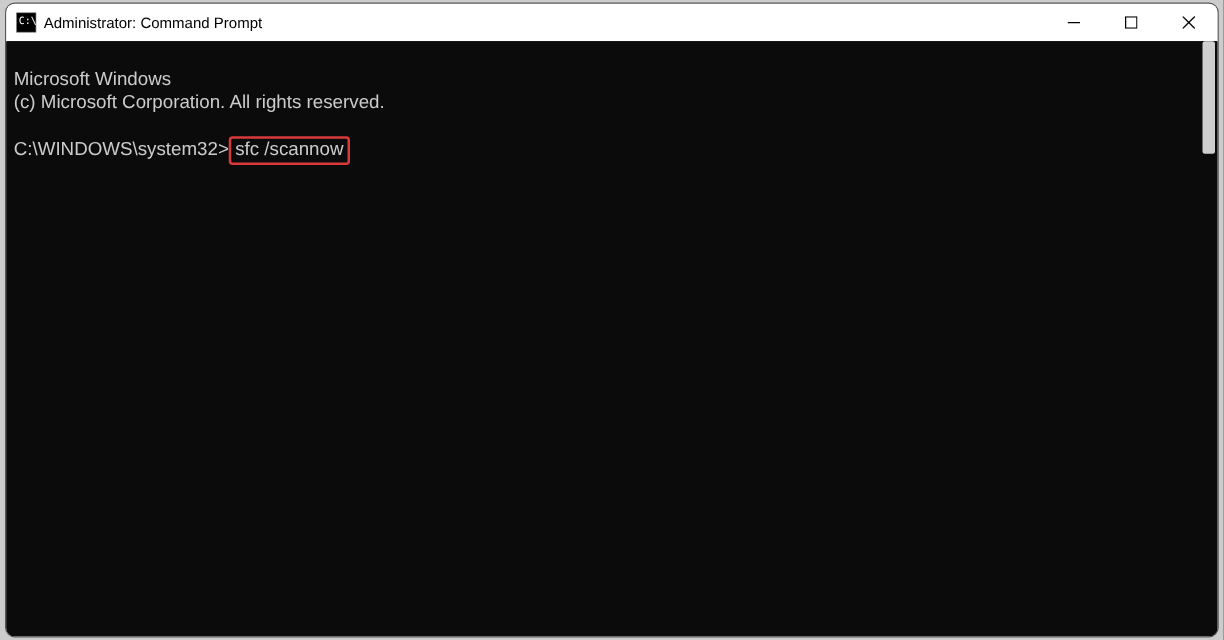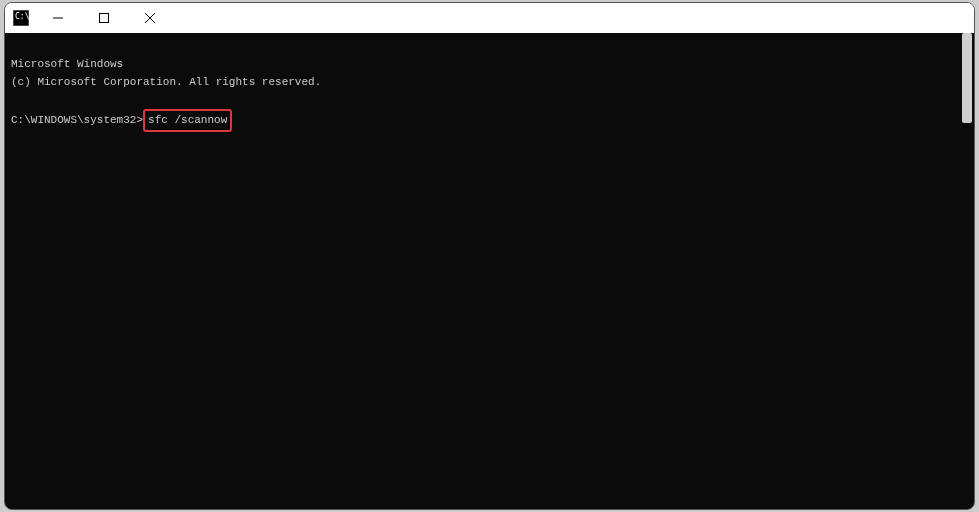--- a/index.html
+++ b/index.html
@@ -59,22 +59,22 @@
   .terminal-wrap {
     flex: 1;
     display: flex;
     background: #0b0b0b;
     min-height: 0;
   }
   .terminal {
     flex: 1;
     background: #0b0b0b;
     color: #cccccc;
-    font-family: Liberation Mono, monospace;
-    font-size: 11px;
+    font-family: Liberation Sans, sans-serif;
+    font-size: 15px;
     line-height: 18px;
     padding: 4px 6px;
     white-space: pre;
     overflow: hidden;
   }
   .scrollbar {
     width: 14px;
     background: #0b0b0b;
     position: relative;
   }
@@ -100,20 +100,21 @@
 
 <div class="window">
 
   <div class="titlebar">
     <span class="titlebar-icon">
       <svg width="16" height="16" viewBox="0 0 16 16">
         <rect x="0" y="0" width="16" height="16" fill="#000000" stroke="#888888" stroke-width="1"></rect>
         <text x="2" y="9" font-family="Consolas,monospace" font-size="8" fill="#ffffff">C:\</text>
       </svg>
     </span>
+    <span class="titlebar-title">Administrator: Command Prompt</span>
     <div class="window-controls">
       <div class="win-btn">
         <svg width="10" height="10" viewBox="0 0 10 10">
             <line x1="0" y1="5" x2="10" y2="5" stroke="#000" stroke-width="1"></line>
           </svg>
       </div>
       <div class="win-btn">
         <svg width="10" height="10" viewBox="0 0 10 10">
             <rect x="0.5" y="0.5" width="9" height="9" fill="none" stroke="#000" stroke-width="1"></rect>
           </svg>

